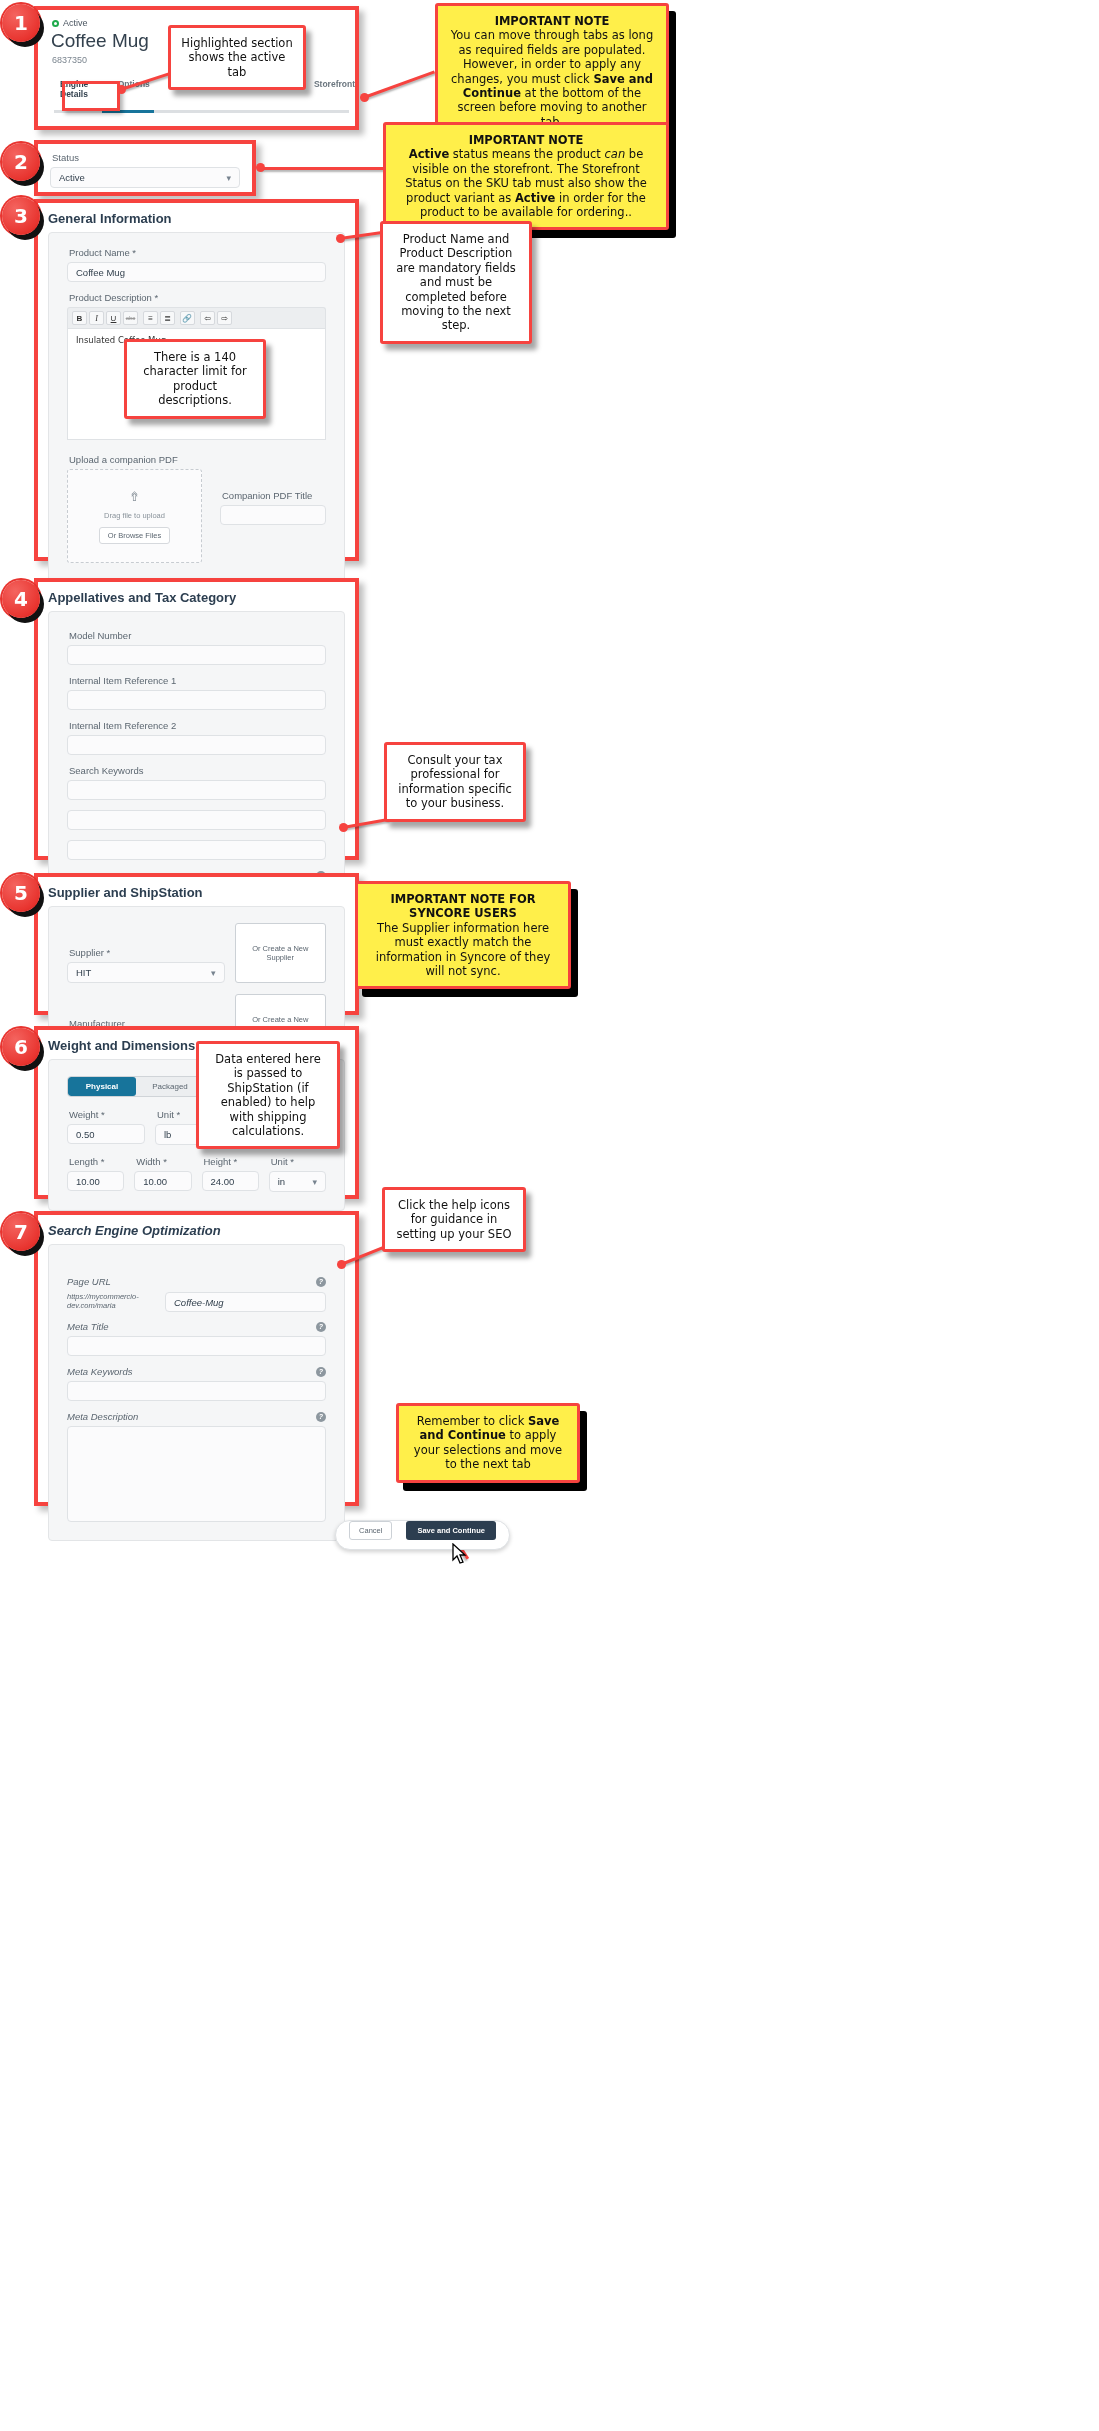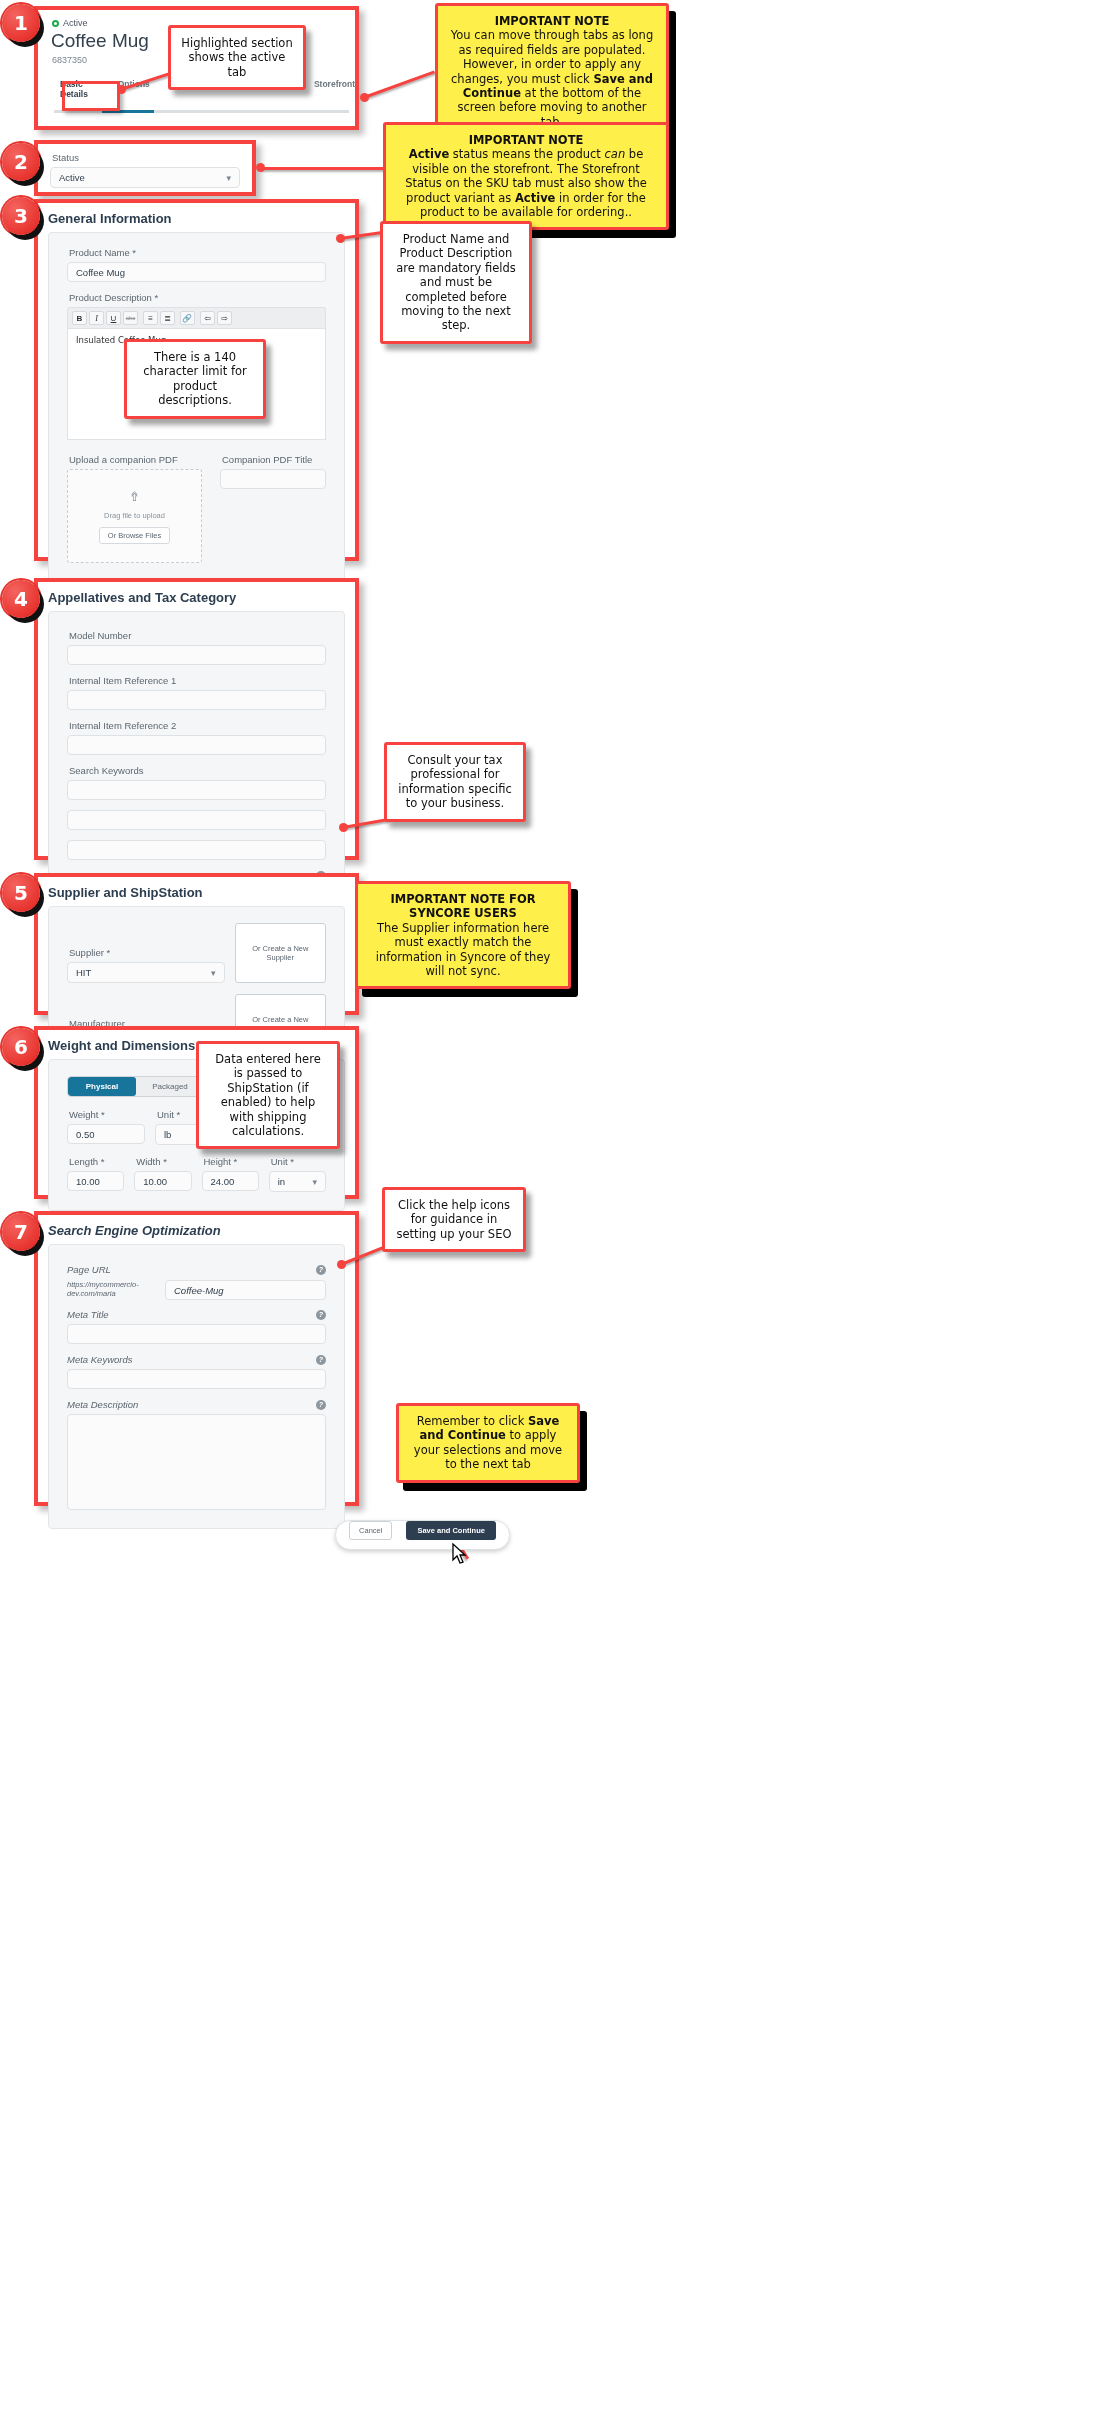--- a/index.html
+++ b/index.html
@@ -165,21 +165,21 @@
   </div>
 
 <div class="panel" id="hdr">
   <div class="statusline">
     <span class="ring"></span>
     <span>Active</span>
   </div>
   <div class="prodname">Coffee Mug</div>
   <div class="prodid">6837350</div>
   <div class="tabs">
-    <span class="active">Basic Details</span>
+    <span class="active">Engine Details</span>
     <span>Options</span>
     <span>Images</span>
     <span>SKU</span>
     <span>Pricing</span>
     <span>Storefront</span>
   </div>
   <div class="tabline">
       <b></b>
     </div>
 </div>
@@ -221,21 +221,21 @@
 
     <div style="display:flex; gap:18px; margin-top:14px;">
       <div>
         <div class="field-label">Upload a companion PDF</div>
         <div class="upload-box">
           <div style="font-size:13px;color:#8a939b;">⇮</div>
           <div class="upload-txt">Drag file to upload</div>
           <div class="browse">Or Browse Files</div>
         </div>
       </div>
-      <div style="flex:1;">
+      <div style="flex:1;margin-top:36px;">
         <div class="field-label">Companion PDF Title</div>
         <div class="input">
             <span></span>
           </div>
       </div>
     </div>
   </div>
 </div>
 
 <div class="panel" id="sec4">
@@ -345,21 +345,21 @@
           <span>in</span>
           <span class="caret">▾</span>
         </div>
       </div>
     </div>
   </div>
 </div>
 
 <div class="panel" id="sec7">
   <div class="panel-title">Search Engine Optimization</div>
-  <div class="inner" style="padding-top:19px;">
+  <div class="inner" style="padding-top:31px;">
     <div style="display:flex;align-items:center;justify-content:space-between;">
       <div class="field-label" style="margin:0;">Page URL</div>
       <div class="help">?</div>
     </div>
     <div class="urlrow" style="margin-top:5px;">
       <div class="urltxt">https://mycommercio-dev.com/maria</div>
       <div class="input" style="flex:1;margin-bottom:0;">
           <span>Coffee-Mug</span>
         </div>
     </div>

